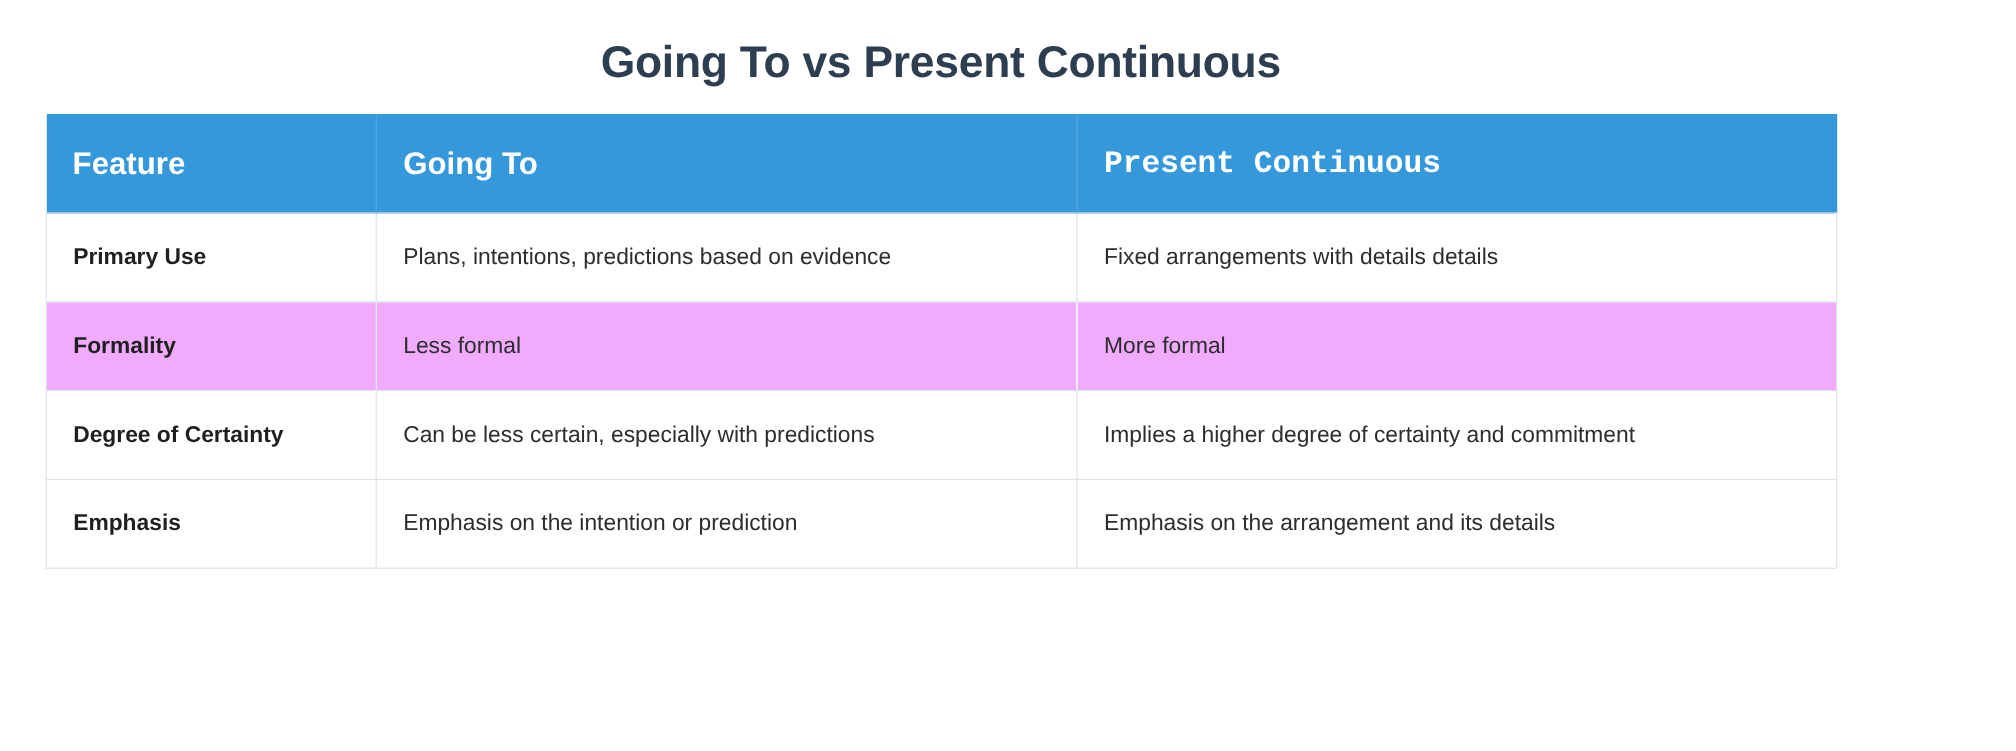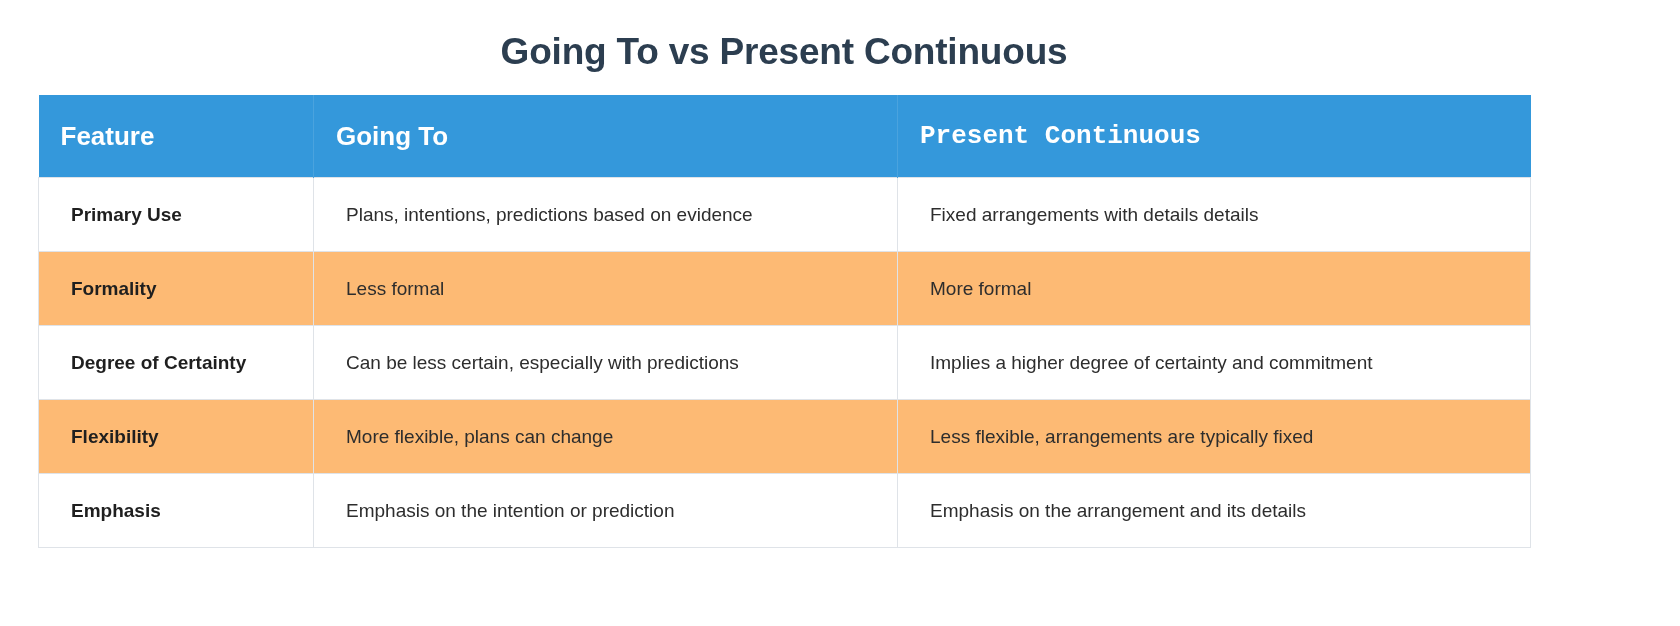--- a/index.html
+++ b/index.html
@@ -59,38 +59,38 @@
     box-sizing: content-box;
   }
   table.cmp thead th:last-child {
     border-right: none;
     font-family: Liberation Mono, monospace;
   }
   table.cmp tbody td {
     font-size: 19px;
     color: #2d2d2d;
     text-align: left;
-    padding: 23px 22px 23px 32px;
+    padding: 23px 22px 23px 22px;
     border: 1px solid #dfe3e8;
     vertical-align: middle;
     height: 27px;
     box-sizing: content-box;
     white-space: nowrap;
     overflow: hidden;
     text-overflow: ellipsis;
   }
   table.cmp tbody td.feature {
     font-weight: bold;
     color: #1f1f1f;
   }
   table.cmp tbody tr.odd td {
     background: #ffffff;
   }
   table.cmp tbody tr.even td {
-    background: #fdba74;
+    background: #f0abfc;
   }
 </style>
 </head>
 <body>
 
 <div class="page">
 
   <h1 class="title">Going To vs Present Continuous</h1>
 
   <div class="table-wrap">
@@ -116,25 +116,20 @@
         <tr class="even">
           <td class="feature">Formality</td>
           <td>Less formal</td>
           <td>More formal</td>
         </tr>
         <tr class="odd">
           <td class="feature">Degree of Certainty</td>
           <td>Can be less certain, especially with predictions</td>
           <td>Implies a higher degree of certainty and commitment</td>
         </tr>
-        <tr class="even">
-          <td class="feature">Flexibility</td>
-          <td>More flexible, plans can change</td>
-          <td>Less flexible, arrangements are typically fixed</td>
-        </tr>
         <tr class="odd">
           <td class="feature">Emphasis</td>
           <td>Emphasis on the intention or prediction</td>
           <td>Emphasis on the arrangement and its details</td>
         </tr>
       </tbody>
     </table>
   </div>
 
 </div>

